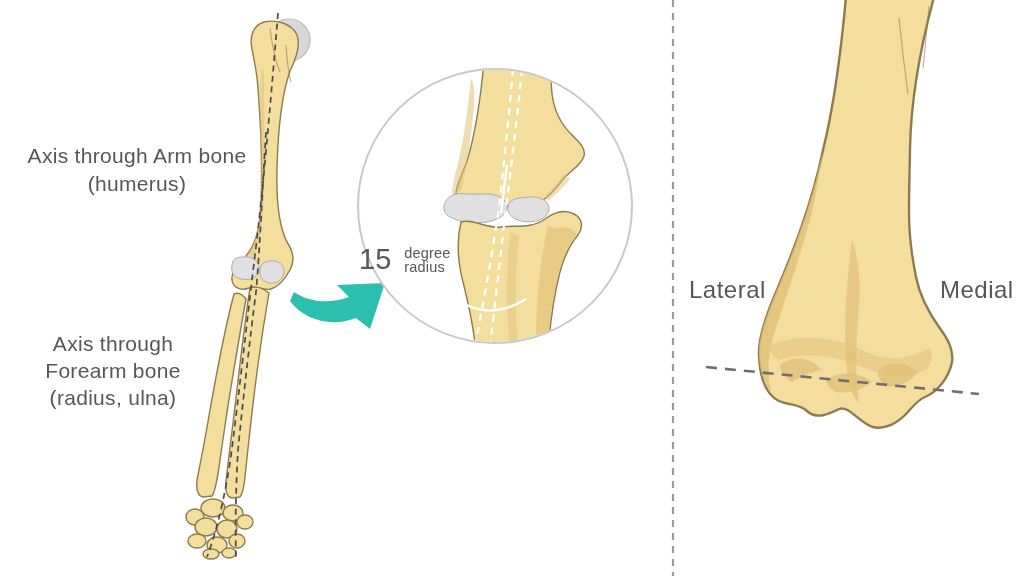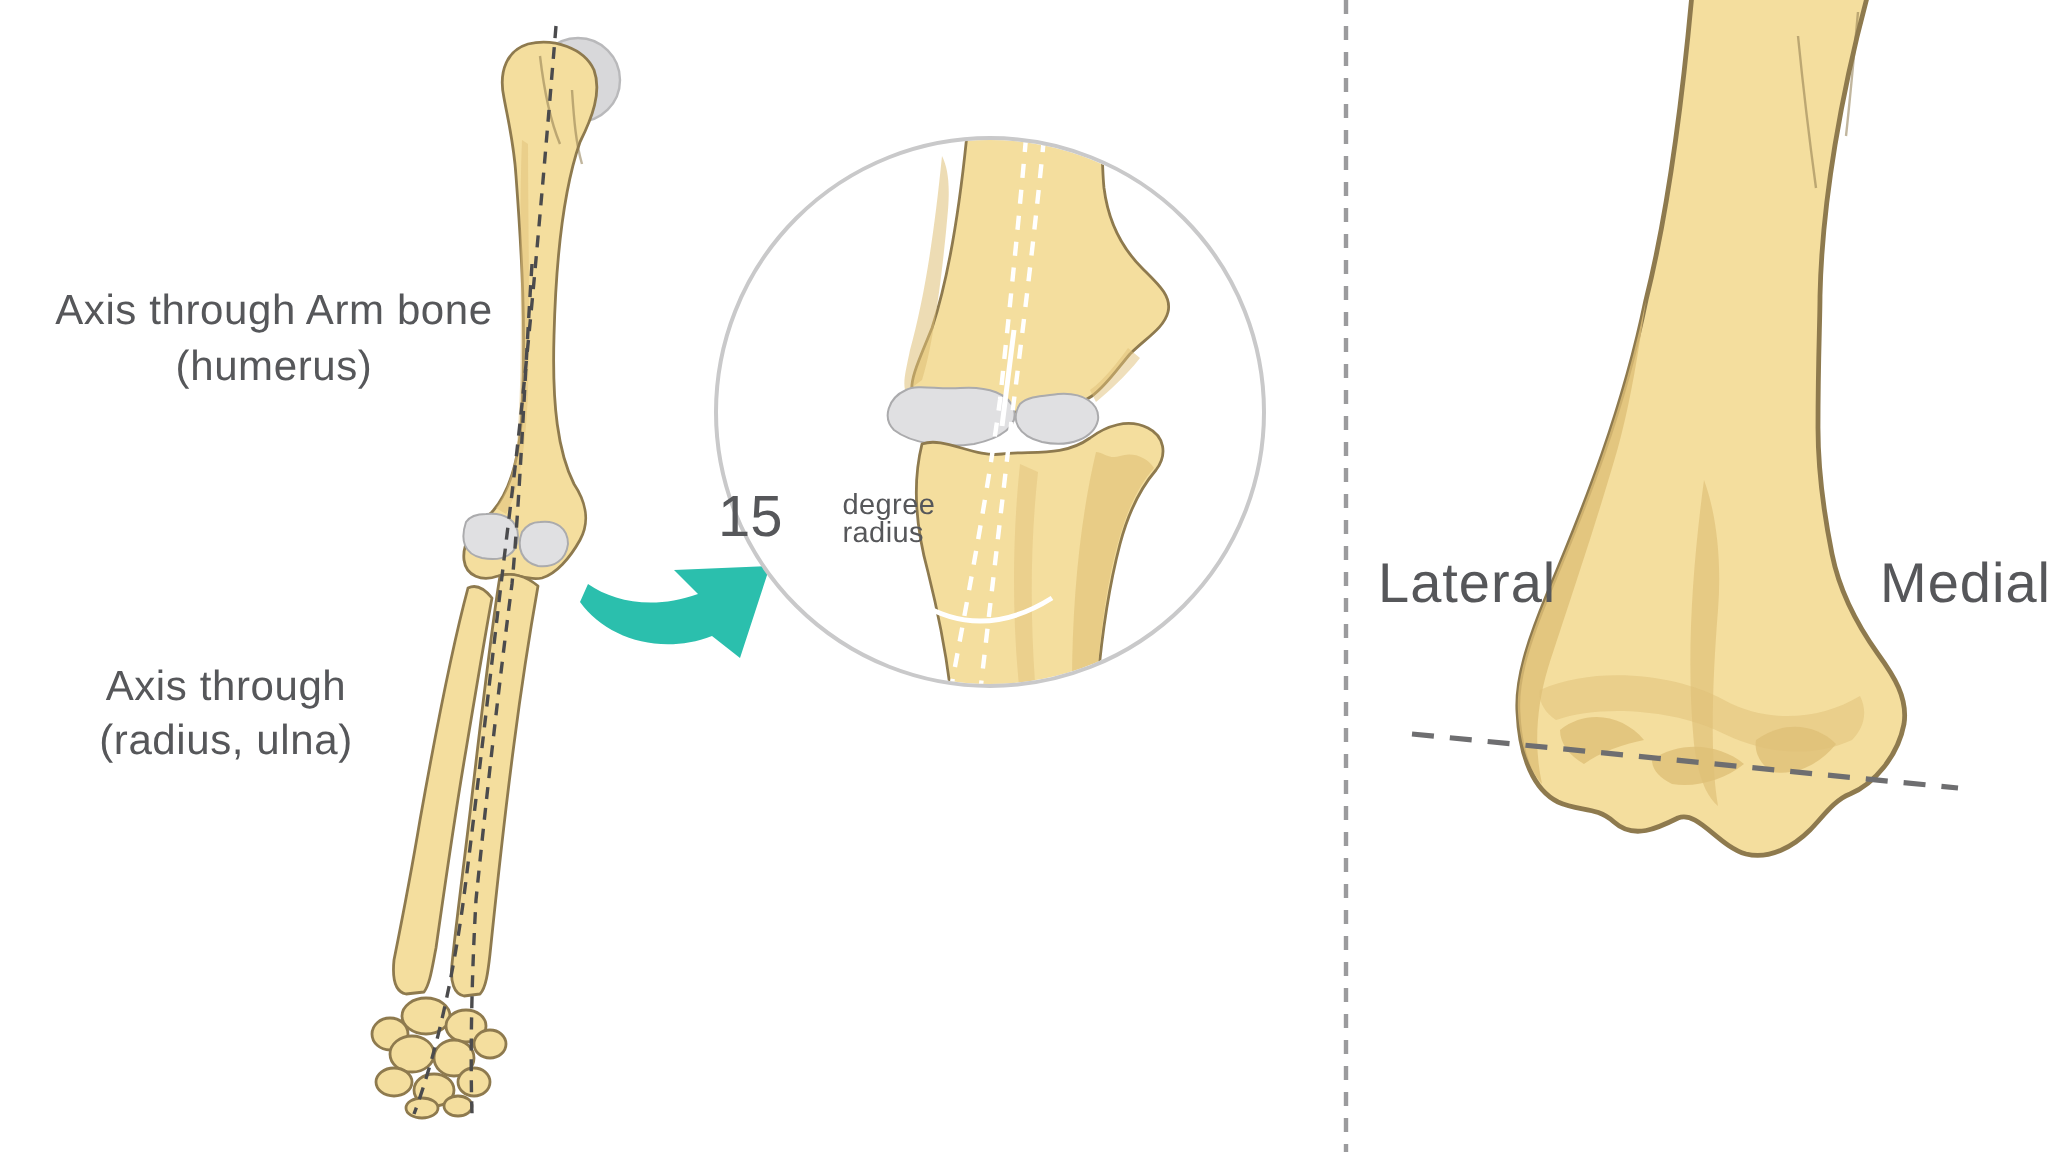--- a/index.html
+++ b/index.html
@@ -20,26 +20,26 @@
   .white-solid{fill:none;stroke:#ffffff;stroke-width:2.5;}
   .crack{fill:none;stroke:var(--bone-outline,#8E7A4E);stroke-width:1.2;opacity:.55;}
   .magnifier-ring{fill:none;stroke:#c9c9ca;stroke-width:2;}
   .arrow{fill:var(--accent-teal,#2BBFAD);}
   .epi-line{fill:none;stroke:#6e6e70;stroke-width:2.6;stroke-dasharray:11 8;}
 
   .label{position:absolute;color:var(--text,#56575A);}
   .axis-label{font-size:21px;line-height:28px;text-align:center;letter-spacing:.3px;}
   .arm-axis-label{left:17px;top:142px;width:240px;}
   .forearm-axis-label{left:13px;top:330px;width:200px;line-height:27px;}
-  .side-label{font-size:28px;letter-spacing:.5px;top:276px;}
+  .side-label{font-size:24px;letter-spacing:.5px;top:276px;}
   .lateral{left:689px;}
   .medial{left:940px;}
   .angle-label{left:359px;top:244px;display:flex;align-items:flex-start;gap:12px;}
   .angle-value{font-size:29px;line-height:30px;}
-  .angle-unit{font-size:14.5px;line-height:13.5px;margin-left:18px;margin-top:3px;letter-spacing:.2px;}
+  .angle-unit{font-size:14.5px;line-height:13.5px;margin-left:1px;margin-top:3px;letter-spacing:.2px;}
 </style>
 </head>
 <body>
 
 <div class="canvas">
 
   <svg class="fig" viewBox="0 0 1024 576">
 
     <line class="divider" x1="673" y1="0" x2="673" y2="576"></line>
 
@@ -187,20 +187,21 @@
     </g>
   </svg>
 
   <div class="label axis-label arm-axis-label">
     <div>Axis through Arm bone</div>
     <div>(humerus)</div>
   </div>
 
   <div class="label axis-label forearm-axis-label">
     <div>Axis through</div>
+    <div>Forearm bone</div>
     <div>(radius, ulna)</div>
   </div>
 
   <div class="label angle-label">
     <span class="angle-value">15</span>
     <span class="angle-unit">
       <span>degree</span><br>
       <span>radius</span>
     </span>
   </div>

